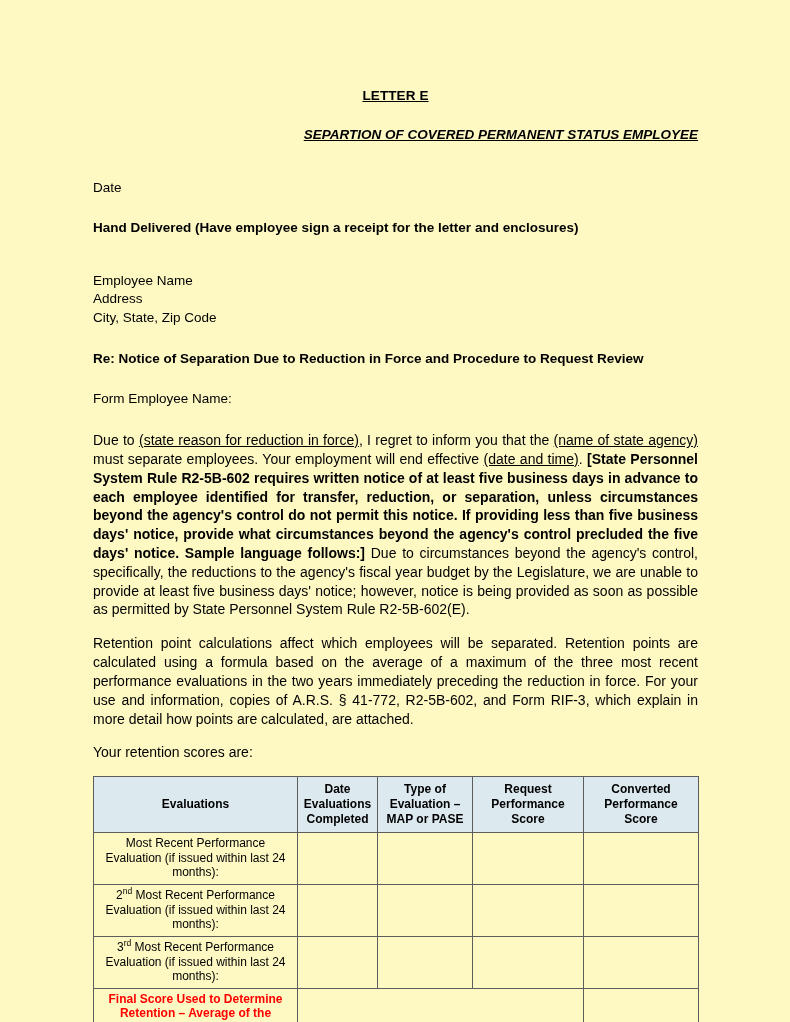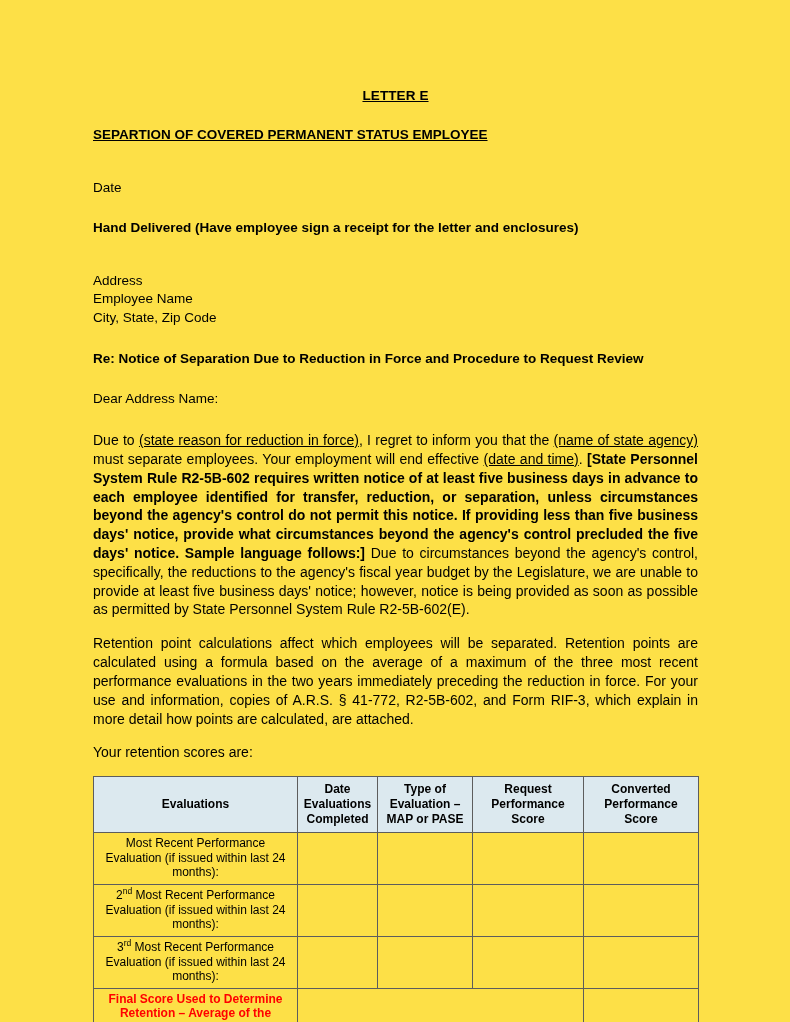--- a/index.html
+++ b/index.html
@@ -13,21 +13,21 @@
     height: 1022px;
     font-family: "Liberation Sans", sans-serif;
     color: #000000;
     -webkit-font-smoothing: antialiased;
   }
 
   .page {
     position: relative;
     width: 790px;
     height: 1022px;
-    background: #fde047;
+    background: #fef9c3;
     box-sizing: border-box;
     padding: 0;
     overflow: hidden;
   }
 
   .content {
     position: absolute;
     left: 93px;
     top: 88px;
     width: 605px;
@@ -38,26 +38,27 @@
     text-align: center;
     font-weight: bold;
     font-size: 13.5px;
     letter-spacing: .1px;
     margin: 0;
     line-height: 1.25;
   }
   .doc-title .u { text-decoration: underline; }
 
   .doc-subtitle {
-    text-align: left;
+    text-align: right;
     font-weight: bold;
     font-size: 13.5px;
     margin: 0;
     padding-top: 22px;
     line-height: 1.25;
+    font-style: italic;
   }
   .doc-subtitle .u { text-decoration: underline; }
 
   
   .line {
     font-size: 13.5px;
     line-height: 1.30;
     margin: 0;
   }
   .bold { font-weight: bold; }
@@ -143,32 +144,32 @@
 
     <div class="line">Date</div>
 
     <div class="gap-md"></div>
 
     <div class="line bold">Hand Delivered (Have employee sign a receipt for the letter and enclosures)</div>
 
     <div class="gap-lg"></div>
 
     <div class="addr-block">
+      <div class="line">Employee Name</div>
       <div class="line">Address</div>
-      <div class="line">Employee Name</div>
       <div class="line">City, State, Zip Code</div>
     </div>
 
     <div class="gap-md"></div>
 
     <div class="line bold">Re: Notice of Separation Due to Reduction in Force and Procedure to Request Review</div>
 
     <div class="gap-md"></div>
 
-    <div class="line">Dear Address Name:</div>
+    <div class="line">Form Employee Name:</div>
 
     <div class="gap-md"></div>
 
     <p class="para"><span>Due to </span><span class="u">(state reason for reduction in force)</span><span>, I regret to inform you that the </span><span class="u">(name of state agency)</span><span> must separate employees.  Your employment will end effective </span><span class="u">(date and time)</span><span>.  </span><span class="bold">[State Personnel System Rule R2-5B-602 requires written notice of at least five business days in advance to each employee identified for transfer, reduction, or separation, unless circumstances beyond the agency's control do not permit this notice.  If providing less than five business days' notice, provide what circumstances beyond the agency's control precluded the five days' notice.   Sample language follows:]</span><span> Due to circumstances beyond the agency's control, specifically, the reductions to the agency's fiscal year budget by the Legislature, we are unable to provide at least five business days' notice; however, notice is being provided as soon as possible as permitted by State Personnel System Rule R2-5B-602(E).</span></p>
 
     <div class="gap-sm"></div>
 
     <p class="para">Retention point calculations affect which employees will be separated.   Retention points are calculated using a formula based on the average of a maximum of the three most recent performance evaluations in the two years immediately preceding the reduction in force.  For your use and information, copies of A.R.S. § 41-772, R2-5B-602, and Form RIF-3, which explain in more detail how points are calculated, are attached.</p>
 
     <div class="gap-sm"></div>

